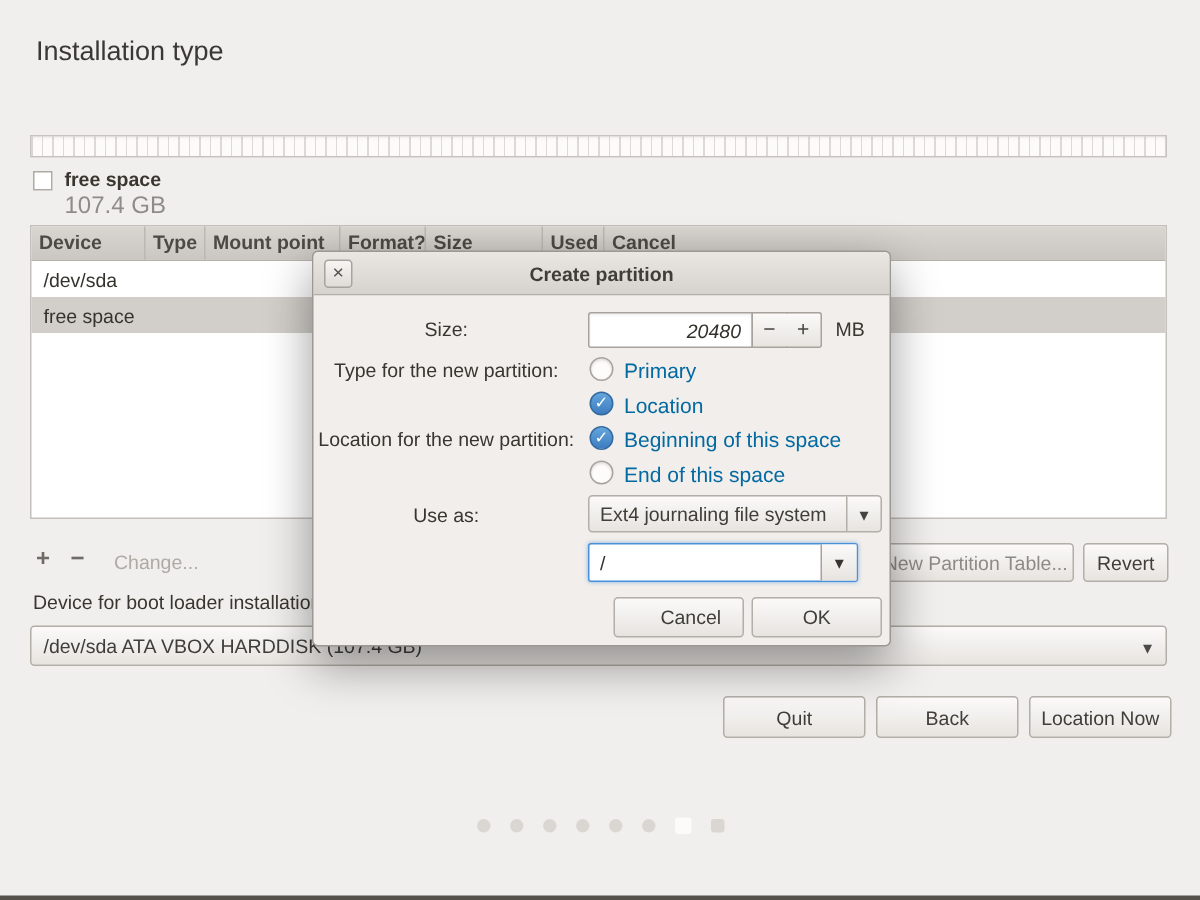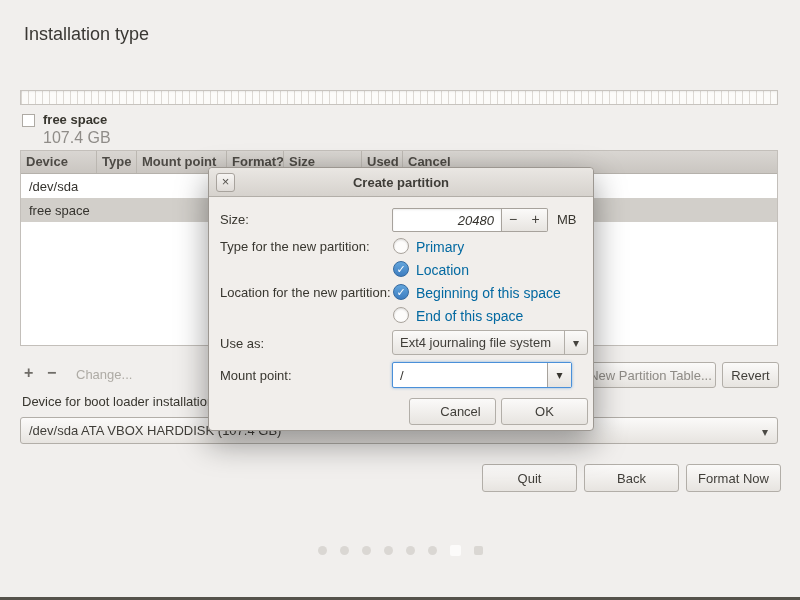--- a/index.html
+++ b/index.html
@@ -70,21 +70,21 @@
     background: #f1eeeb; border: 1px solid #9c9791; border-radius: 4px;
     box-shadow: 0 12px 32px rgba(0,0,0,0.40); }
   .dialog-titlebar { position: absolute; left: 0; top: 0; right: 0; height: 29px;
     background: linear-gradient(#eae7e3, #d6d2cd); border-bottom: 1px solid #b2aea8;
     border-radius: 4px 4px 0 0; }
   .dialog-title { text-align: center; line-height: 29px; font-size: 13px; font-weight: bold; color: #3f3d38; }
   .dialog-close { position: absolute; left: 7px; top: 5px; width: 19px; height: 19px;
     border: 1px solid #a8a39d; border-radius: 3px; background: linear-gradient(#f7f5f3, #dfdbd7);
     font-size: 13px; line-height: 16px; text-align: center; color: #54514c; }
 
-  .dlabel { position: absolute; left: 11px; width: 177px; text-align: left; font-size: 13px; color: #38362f; }
+  .dlabel { position: absolute; left: 0; width: 177px; text-align: center; font-size: 13px; color: #38362f; }
   .lbl-size { top: 44px; }
   .lbl-type { top: 71px; }
   .lbl-location { top: 117px; }
   .lbl-useas { top: 168px; }
   .lbl-mount { top: 200px; }
 
   .spin-field { position: absolute; left: 183px; top: 40px; width: 110px; height: 24px;
     background: #ffffff; border: 1px solid #a7a29c; border-radius: 2px 0 0 2px;
     font-size: 13px; color: #33312c; text-align: right; padding: 4px 7px 0 0;
     box-shadow: inset 0 1px 2px rgba(0,0,0,0.08); font-style: italic; }
@@ -167,21 +167,21 @@
   <div class="btn btn-revert">Revert</div>
 
   <div class="bootloader-label">Device for boot loader installation:</div>
   <div class="btn bootloader-select">
     <span>/dev/sda ATA VBOX HARDDISK (107.4 GB)</span>
     <span class="sel-arrow">▾</span>
   </div>
 
   <div class="btn btn-quit">Quit</div>
   <div class="btn btn-back">Back</div>
-  <div class="btn btn-install">Format Now</div>
+  <div class="btn btn-install">Location Now</div>
 
   <div class="dots">
     <span class="dot circle"></span>
     <span class="dot circle"></span>
     <span class="dot circle"></span>
     <span class="dot circle"></span>
     <span class="dot circle"></span>
     <span class="dot circle"></span>
     <span class="dot square current"></span>
     <span class="dot square"></span>
@@ -210,21 +210,20 @@
     <span class="rlabel rlabel-beginning">Beginning of this space</span>
     <span class="radio unchecked radio-end"></span>
     <span class="rlabel rlabel-end">End of this space</span>
 
     <div class="dlabel lbl-useas">Use as:</div>
     <div class="btn useas-combo">
       <span>Ext4 journaling file system</span>
       <span class="combo-arrow-box">▾</span>
     </div>
 
-    <div class="dlabel lbl-mount">Mount point:</div>
     <div class="mount-combo">
       <div class="mount-value">/</div>
       <span class="mount-arrow-box">▾</span>
     </div>
 
     <div class="btn btn-cancel">Cancel</div>
     <div class="btn btn-ok">OK</div>
   </div>
 
   <div class="window-edge"></div>

